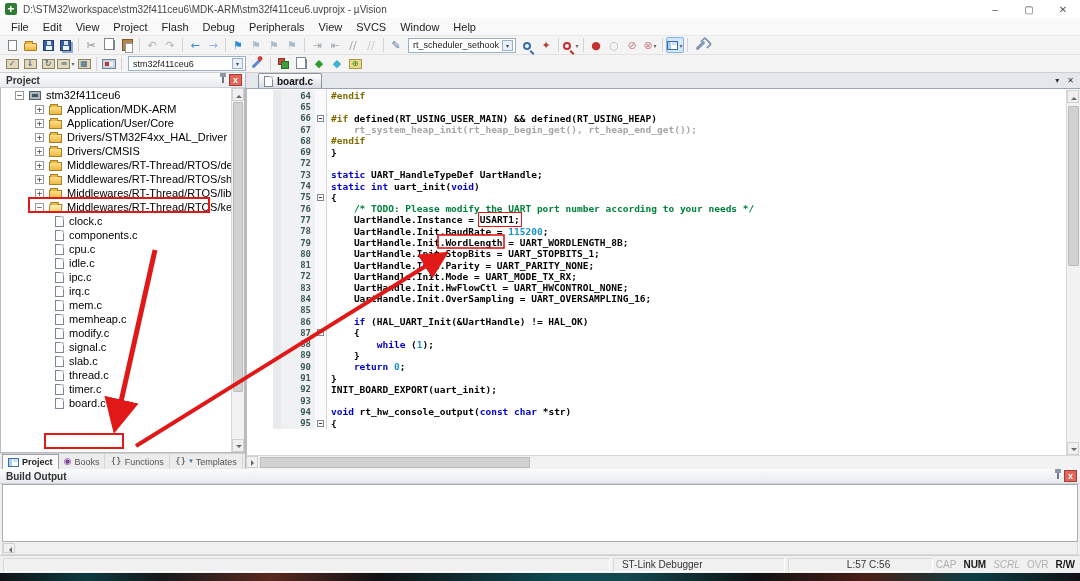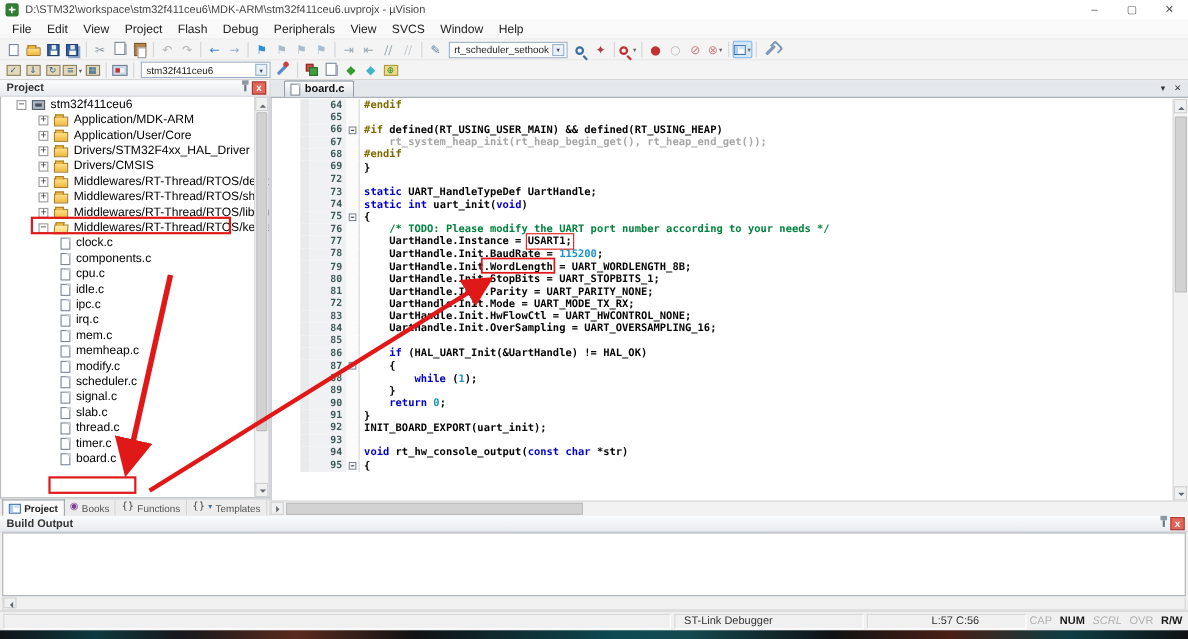--- a/index.html
+++ b/index.html
@@ -441,25 +441,20 @@
             <span class="tlabel">memheap.c</span>
           </div>
           <div class="trow">
             <span style="width: 54px; flex: 0 0 auto;"></span>
             <span class="mi ti-file"></span>
             <span class="tlabel">modify.c</span>
           </div>
           <div class="trow">
             <span style="width: 54px; flex: 0 0 auto;"></span>
             <span class="mi ti-file"></span>
-            <span class="tlabel">scheduler.c</span>
-          </div>
-          <div class="trow">
-            <span style="width: 54px; flex: 0 0 auto;"></span>
-            <span class="mi ti-file"></span>
             <span class="tlabel">signal.c</span>
           </div>
           <div class="trow">
             <span style="width: 54px; flex: 0 0 auto;"></span>
             <span class="mi ti-file"></span>
             <span class="tlabel">slab.c</span>
           </div>
           <div class="trow">
             <span style="width: 54px; flex: 0 0 auto;"></span>
             <span class="mi ti-file"></span>

